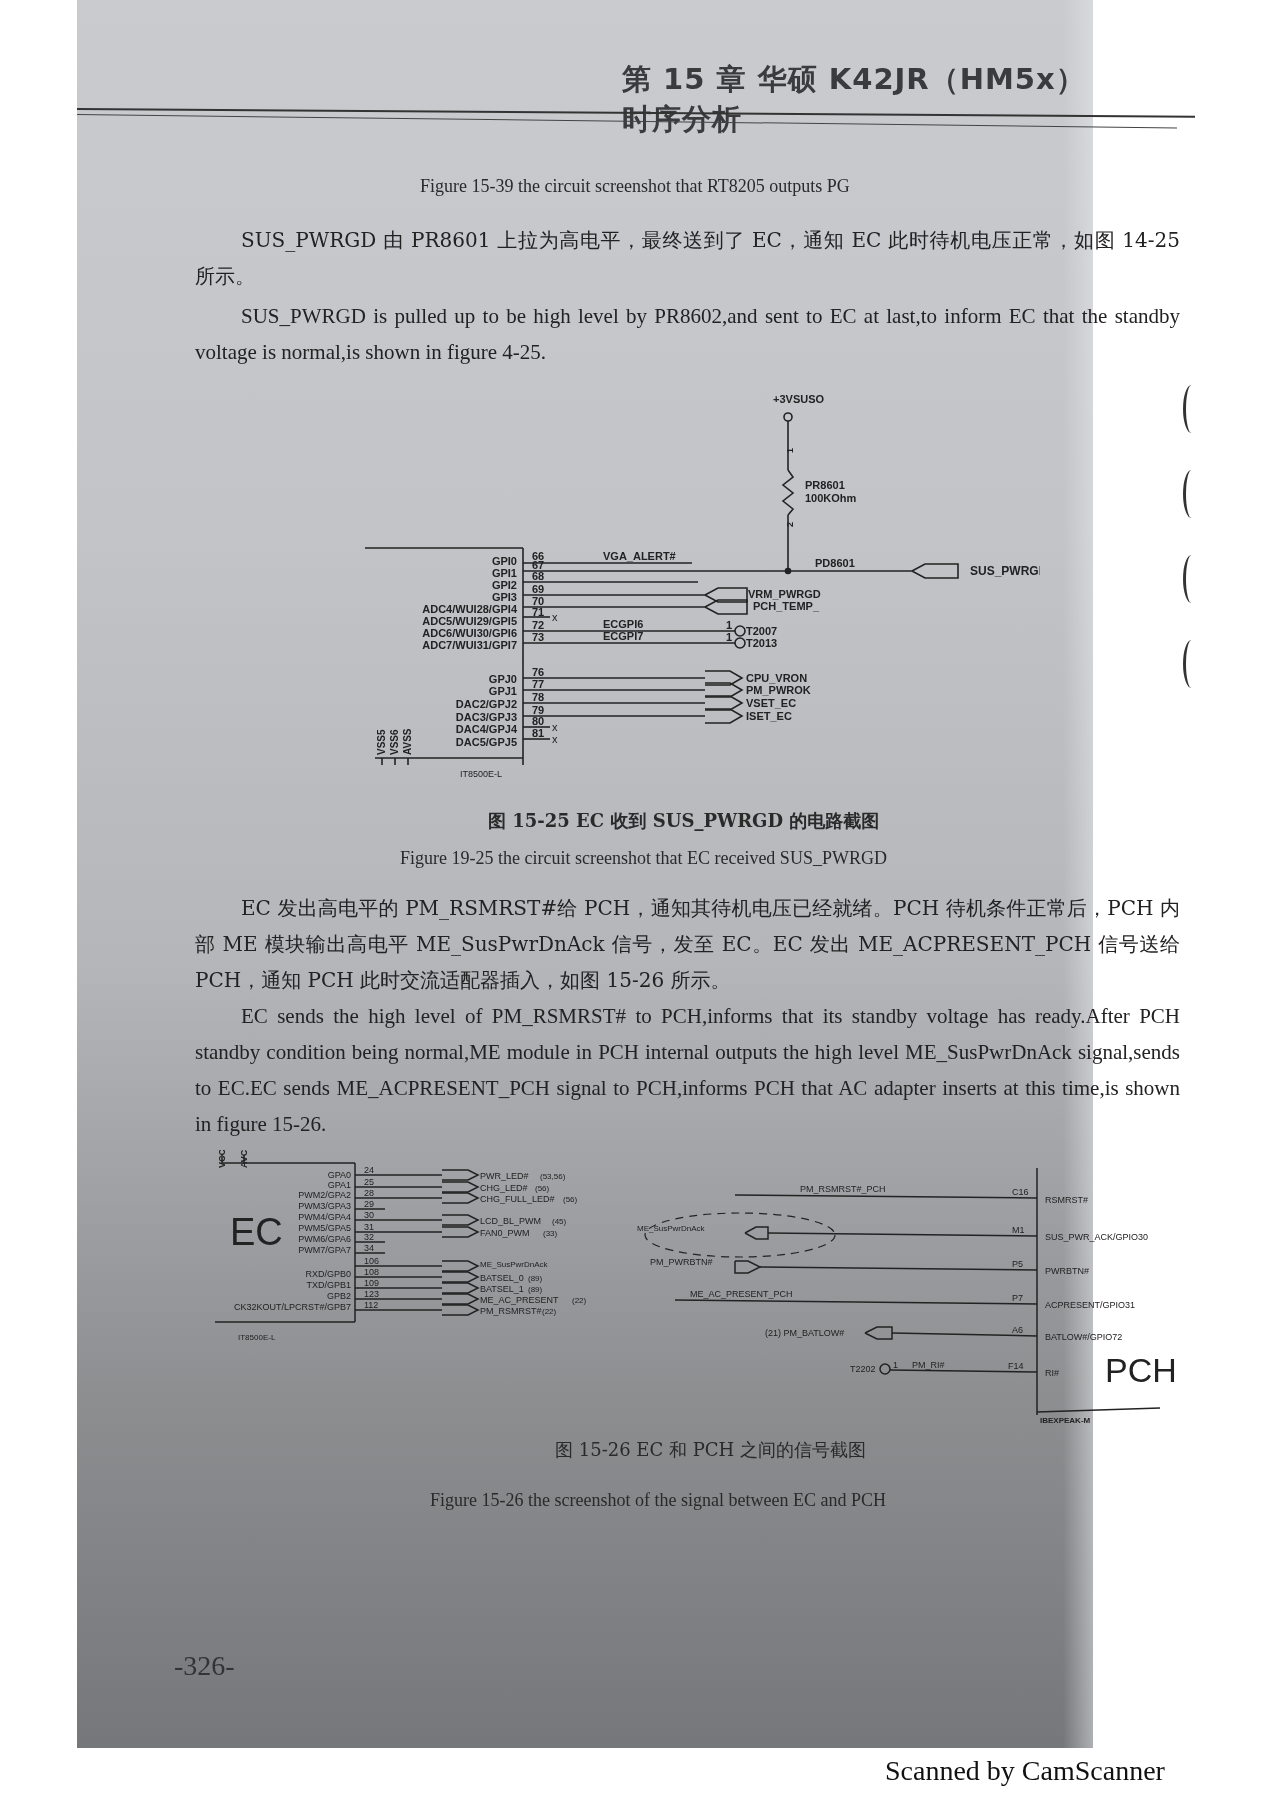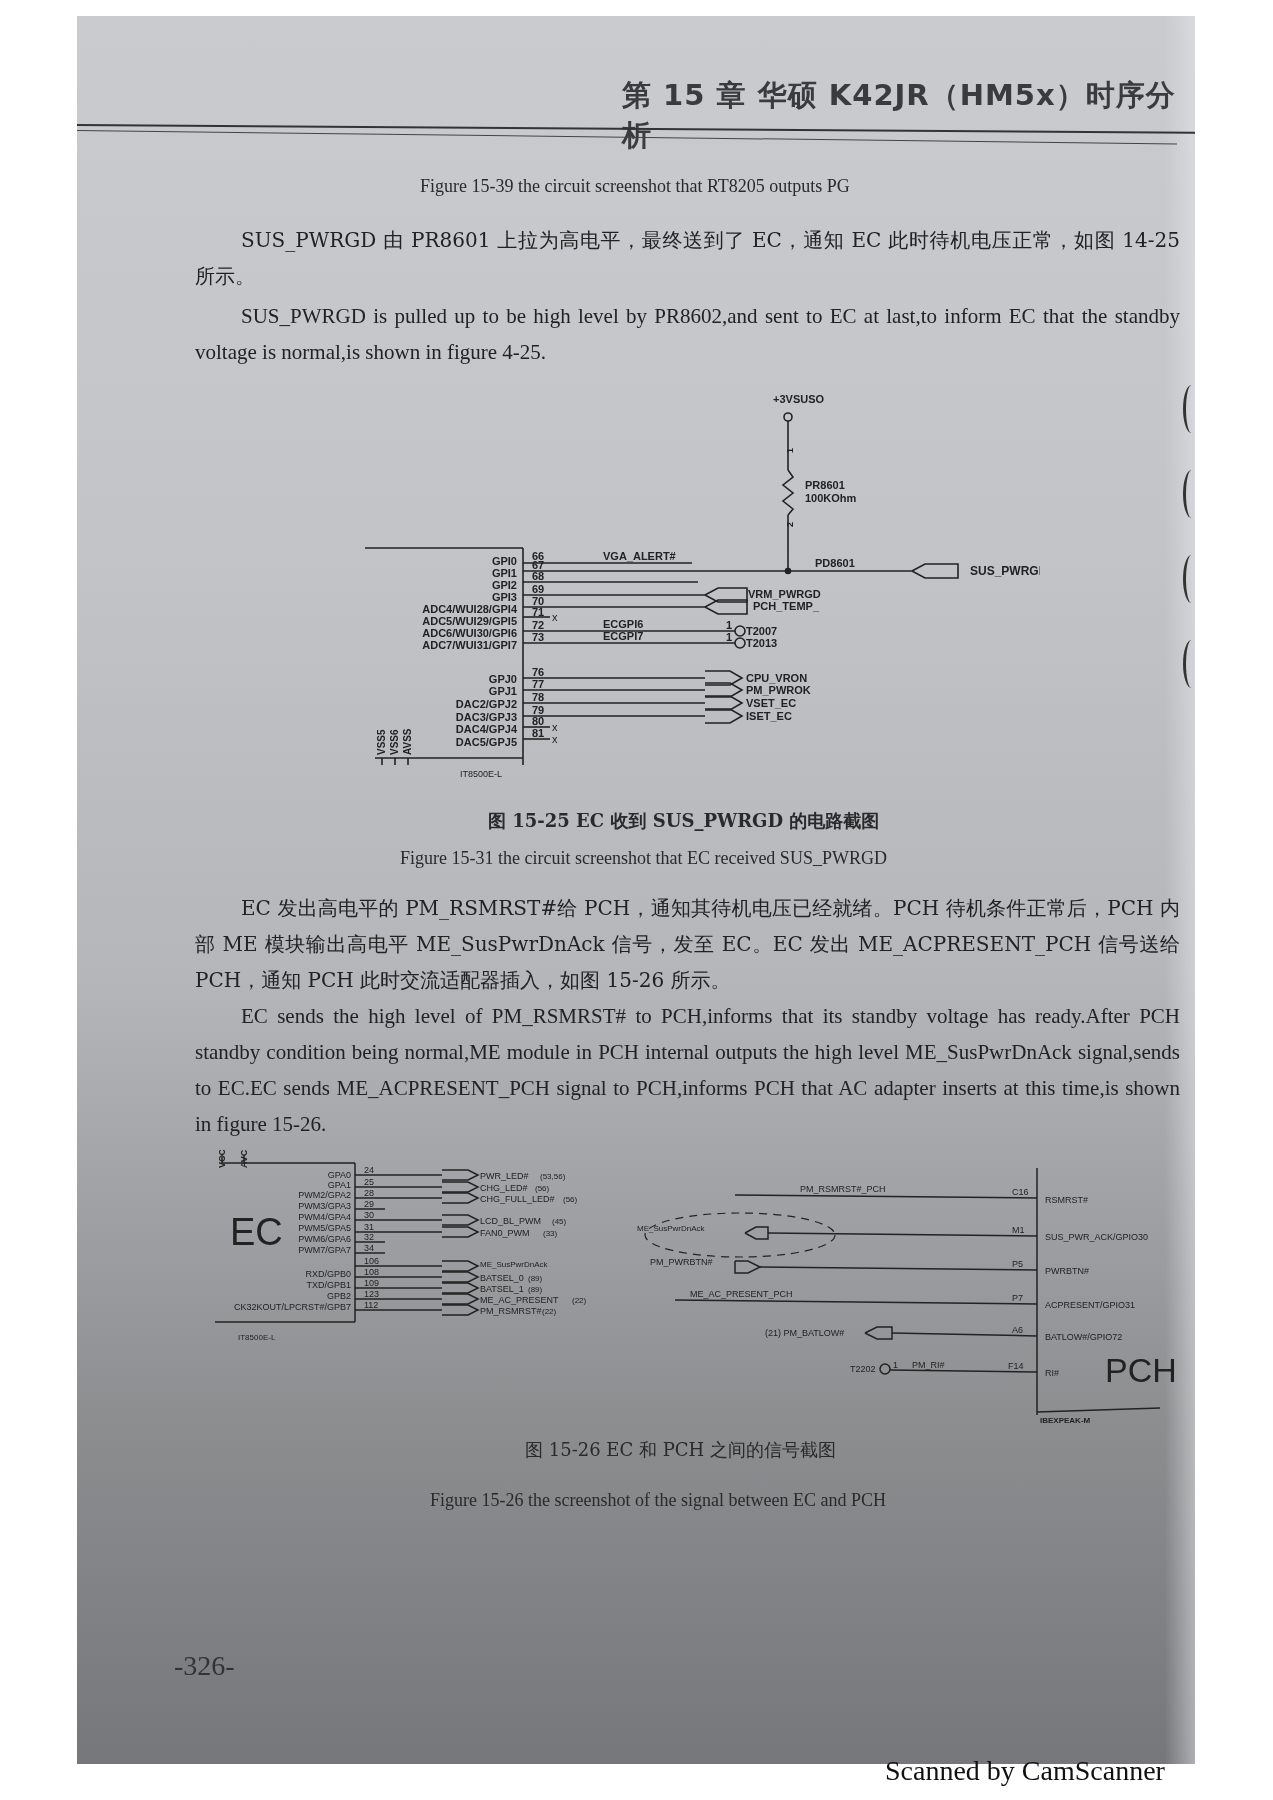--- a/index.html
+++ b/index.html
@@ -1,18 +1,18 @@
 <!DOCTYPE html>
 <html><head>
 <meta charset="utf-8">
 <style>
   html, body { margin:0; padding:0; }
   body { width:1273px; height:1800px; background:#ffffff; position:relative; overflow:hidden;
          font-family:"Liberation Serif", serif; }
-  .page { position:absolute; left:77px; top:16px; width:1118px; height:1748px;
+  .page { position:absolute; left:77px; top:0; width:1016px; height:1748px;
           background:linear-gradient(180deg,#c9cbcf 0%,#c2c4c8 30%,#b4b6ba 55%,#8d8e90 80%,#76777a 100%); }
   .page-edge { position:absolute; right:0; top:0; width:30px; height:100%;
                background:linear-gradient(90deg,rgba(255,255,255,0) 0%,rgba(230,232,235,0.5) 100%); }
   .header-title { position:absolute; left:545px; top:60px; font-family:"DejaVu Sans", sans-serif;
                   font-size:29px; font-weight:bold; color:#3a3b3d; letter-spacing:1px; }
   .header-rule1 { position:absolute; left:0; top:108px; width:1118px; height:2px; background:#333;
                   transform:skewY(0.4deg); transform-origin:left; }
   .header-rule2 { position:absolute; left:0; top:114px; width:1100px; height:1px; background:#444;
                   transform:skewY(0.7deg); transform-origin:left; }
   .caption-en { position:absolute; font-size:18px; color:#2a2a2a; white-space:nowrap; }
@@ -147,21 +147,21 @@
     <text x="192" y="358" font-weight="normal">x</text>
 
     <text x="25" y="370" font-size="10" transform="rotate(-90 25 370)">VSS5</text>
     <text x="38" y="370" font-size="10" transform="rotate(-90 38 370)">VSS6</text>
     <text x="51" y="370" font-size="10" transform="rotate(-90 51 370)">AVSS</text>
     <text x="100" y="392" font-size="9" font-weight="normal">IT8500E-L</text>
   </g>
 </svg>
 
 <div class="caption-cn" style="left:488px;top:809px;font-weight:bold;">图 15-25   EC 收到 SUS_PWRGD 的电路截图</div>
-<div class="caption-en" style="left:400px;top:848px;">Figure 15-31      the circuit screenshot that EC received SUS_PWRGD</div>
+<div class="caption-en" style="left:400px;top:848px;">Figure 19-25      the circuit screenshot that EC received SUS_PWRGD</div>
 
 <div class="para cn indent" style="top:890px;">EC 发出高电平的 PM_RSMRST#给 PCH，通知其待机电压已经就绪。PCH 待机条件正常后，PCH 内部 ME 模块输出高电平 ME_SusPwrDnAck 信号，发至 EC。EC 发出 ME_ACPRESENT_PCH 信号送给 PCH，通知 PCH 此时交流适配器插入，如图 15-26 所示。</div>
 <div class="para indent" style="top:998px;">EC sends the high level of PM_RSMRST# to PCH,informs that its standby voltage has ready.After PCH standby condition being normal,ME module in PCH internal outputs the high level ME_SusPwrDnAck signal,sends to EC.EC sends ME_ACPRESENT_PCH signal to PCH,informs PCH that AC adapter inserts at this time,is shown in figure 15-26.</div>
 
 <svg class="schem" style="left:200px;top:1150px;" width="990" height="290">
   <g stroke="#222" stroke-width="1.5" fill="none">
 
     <line x1="22" y1="13" x2="155" y2="13"></line>
     <line x1="155" y1="13" x2="155" y2="172"></line>
     <line x1="15" y1="172" x2="155" y2="172"></line>
@@ -283,17 +283,17 @@
     <text x="845" y="90" font-weight="normal">SUS_PWR_ACK/GPIO30</text>
     <text x="845" y="124" font-weight="normal">PWRBTN#</text>
     <text x="845" y="158" font-weight="normal">ACPRESENT/GPIO31</text>
     <text x="845" y="190" font-weight="normal">BATLOW#/GPIO72</text>
     <text x="845" y="226" font-weight="normal">RI#</text>
     <text x="905" y="232" font-size="34" font-weight="normal">PCH</text>
     <text x="840" y="273" font-size="8">IBEXPEAK-M</text>
   </g>
 </svg>
 
-<div class="caption-cn" style="left:525px;top:1438px;">图 15-26   EC 和 PCH 之间的信号截图</div>
+<div class="caption-cn" style="left:555px;top:1438px;">图 15-26   EC 和 PCH 之间的信号截图</div>
 <div class="caption-en" style="left:430px;top:1490px;text-align:right;">Figure 15-26    the screenshot of the signal between EC and PCH</div>
 
 <div class="page-num">-326-</div>
 <div class="camscanner">Scanned by CamScanner</div>
 
 </body></html>

